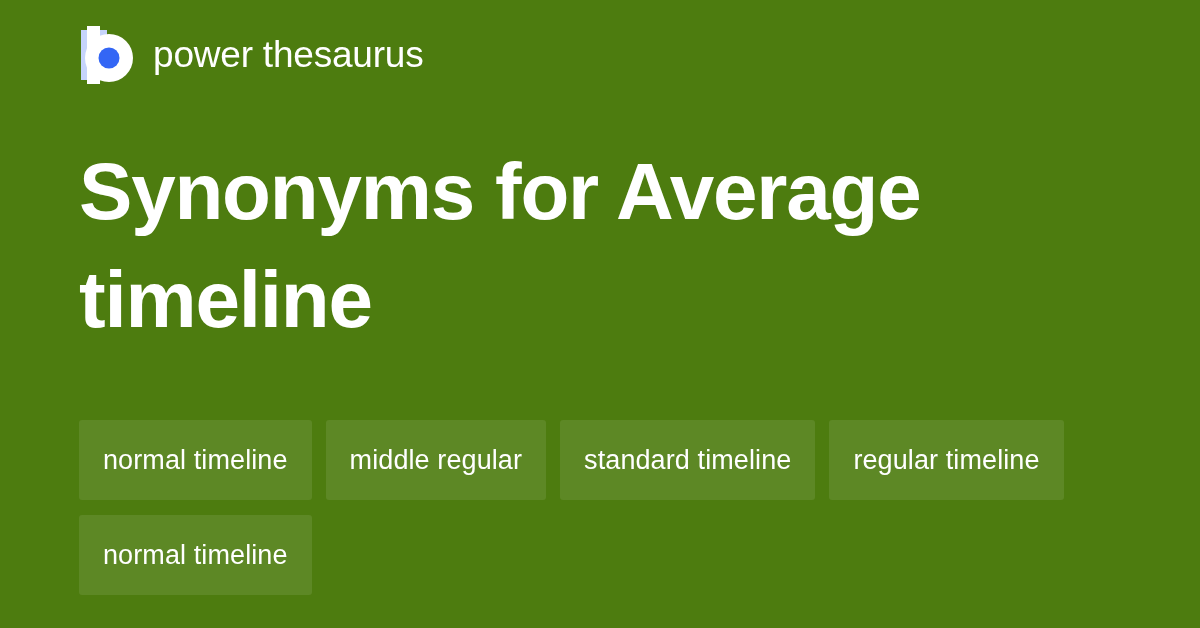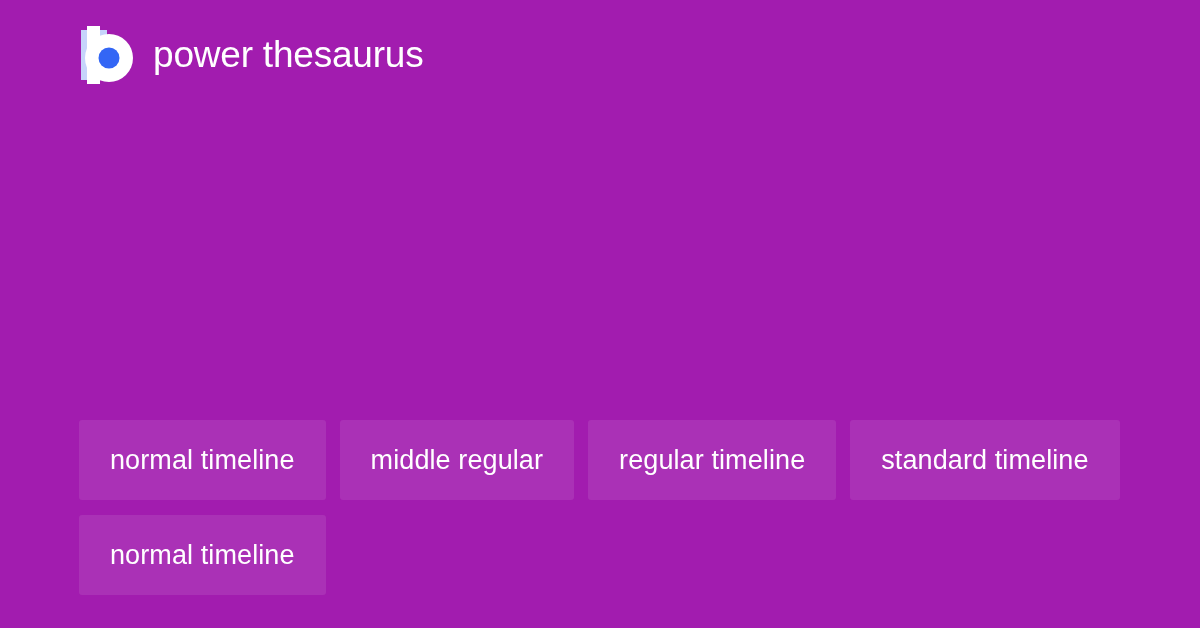--- a/index.html
+++ b/index.html
@@ -12,21 +12,21 @@
     height: 628px;
     overflow: hidden;
     font-family: "Liberation Sans", sans-serif;
     background: #3366f5;
   }
 
   .card {
     position: relative;
     width: 1200px;
     height: 628px;
-    background: #a21caf;
+    background: #4d7c0f;
     box-sizing: border-box;
     overflow: hidden;
   }
 
   
   .brand {
     position: absolute;
     left: 79px;
     top: 26px;
     display: flex;
@@ -85,21 +85,21 @@
     gap: 15px 14px;
     align-content: flex-start;
   }
 
   .chip {
     height: 80px;
     box-sizing: border-box;
     display: flex;
     align-items: center;
     justify-content: center;
-    padding: 0 31px;
+    padding: 0 24px;
     background: rgba(255, 255, 255, 0.094);
     border-radius: 3px;
     color: #ffffff;
     font-size: 27px;
     line-height: 32px;
     font-weight: 400;
     letter-spacing: 0.1px;
     white-space: nowrap;
     cursor: pointer;
   }
@@ -118,32 +118,35 @@
         <rect x="8" y="0" width="13" height="58" fill="#FFFFFF"></rect>
 
         <circle cx="30" cy="32" r="24" fill="#FFFFFF"></circle>
 
         <circle cx="30" cy="32" r="10.5" fill="#3366F5"></circle>
       </svg>
     </span>
     <span class="brand-name">power thesaurus</span>
   </div>
 
+  <h1 class="headline">
+    <span>Synonyms for </span><span class="term">Average timeline</span>
+  </h1>
 
   <div class="chips">
     <div class="chip">
       <span>normal timeline</span>
     </div>
     <div class="chip">
       <span>middle regular</span>
     </div>
     <div class="chip">
-      <span>regular timeline</span>
+      <span>standard timeline</span>
     </div>
     <div class="chip">
-      <span>standard timeline</span>
+      <span>regular timeline</span>
     </div>
     <div class="chip">
       <span>normal timeline</span>
     </div>
   </div>
 
 </div>
 
 </body></html>

